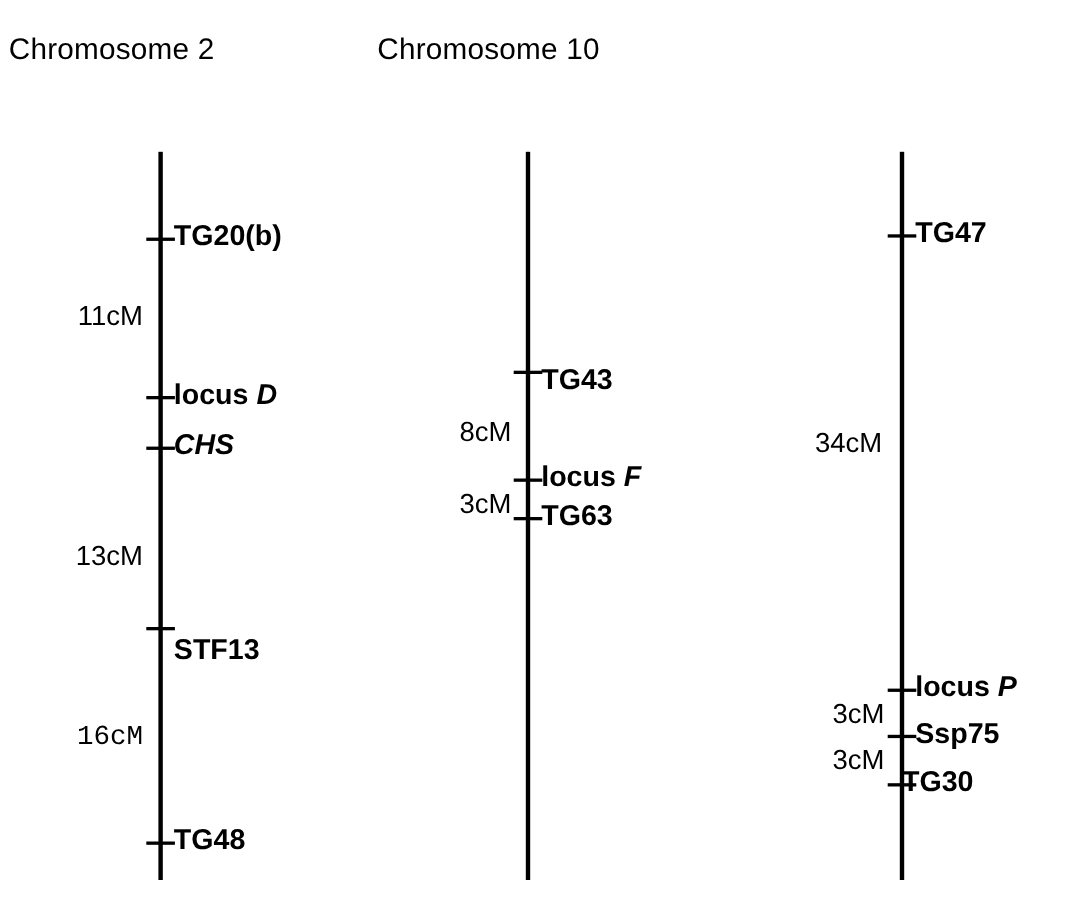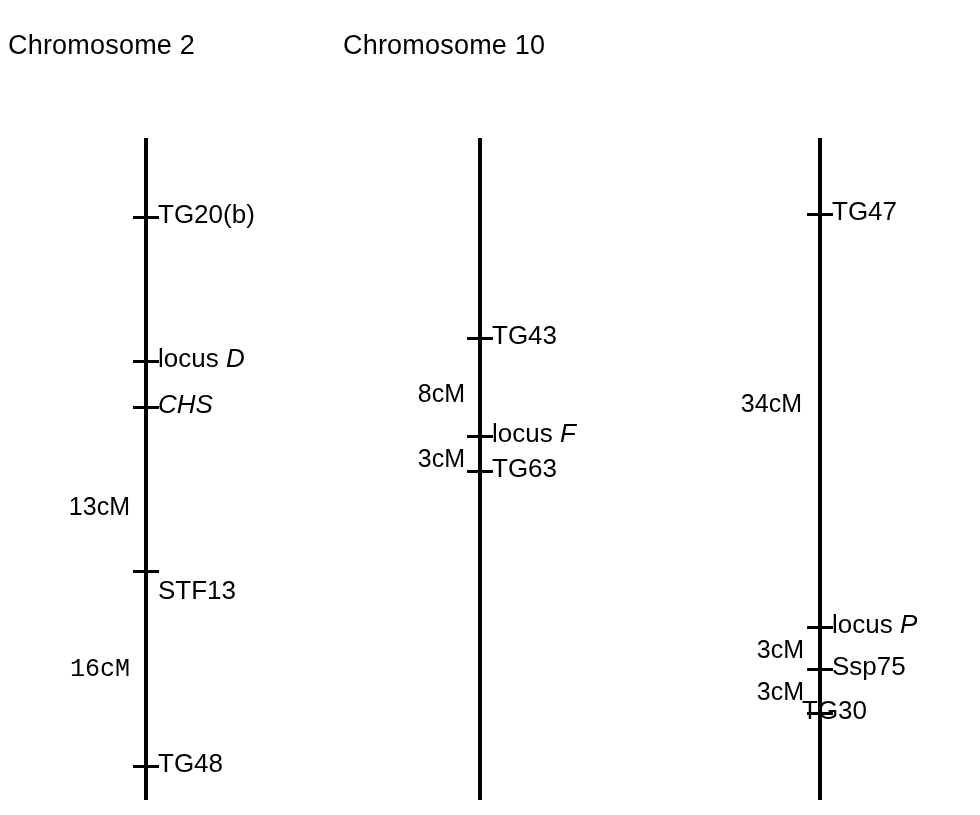--- a/index.html
+++ b/index.html
@@ -34,20 +34,21 @@
   .tick {
     position: absolute;
     height: 3px;
     background: #000000;
   }
   .marker-label {
     position: absolute;
     font-size: 26px;
     white-space: nowrap;
     line-height: 1;
+    font-weight: bold;
   }
   .marker-label .ital {
     font-style: italic;
   }
   .dist-label {
     position: absolute;
     font-size: 25px;
     white-space: nowrap;
     line-height: 1;
     text-align: right;
@@ -62,37 +63,38 @@
     <div class="tick" style="left: 133px; top: 216px; width: 26px;"></div>
     <div class="marker-label" style="left: 158px; top: 201px;"><span>TG20(b)</span></div>
     <div class="tick" style="left: 133px; top: 360px; width: 26px;"></div>
     <div class="marker-label" style="left: 158px; top: 345px;"><span>locus </span><span class="ital">D</span></div>
     <div class="tick" style="left: 133px; top: 406px; width: 26px;"></div>
     <div class="marker-label" style="left: 158px; top: 391px; text-align: right;"><span></span><span class="ital">CHS</span></div>
     <div class="tick" style="left: 133px; top: 570px; width: 26px;"></div>
     <div class="marker-label" style="left: 158px; top: 577px;"><span>STF13</span></div>
     <div class="tick" style="left: 133px; top: 765px; width: 26px;"></div>
     <div class="marker-label" style="left: 158px; top: 750px;"><span>TG48</span></div>
+    <div class="dist-label" style="left: 0px; width: 130px; top: 275px;">11cM</div>
     <div class="dist-label" style="left: 0px; width: 130px; top: 494px;">13cM</div>
     <div class="dist-label" style="left: 0px; width: 130px; top: 657px; font-family: Liberation Mono, monospace;">16cM</div>
     <div class="chrom-title" style="left: 343px; top: 30px;">Chromosome 10</div>
     <div class="chrom-axis" style="left: 478px; top: 138px; height: 662px;"></div>
     <div class="tick" style="left: 467px; top: 337px; width: 26px;"></div>
-    <div class="marker-label" style="left: 492px; top: 322px; text-align: right;"><span>TG43</span></div>
+    <div class="marker-label" style="left: 492px; top: 332px; text-align: right;"><span>TG43</span></div>
     <div class="tick" style="left: 467px; top: 435px; width: 26px;"></div>
     <div class="marker-label" style="left: 492px; top: 420px;"><span>locus </span><span class="ital">F</span></div>
     <div class="tick" style="left: 467px; top: 470px; width: 26px;"></div>
     <div class="marker-label" style="left: 492px; top: 455px;"><span>TG63</span></div>
     <div class="dist-label" style="left: 0px; width: 465px; top: 381px;">8cM</div>
     <div class="dist-label" style="left: 0px; width: 465px; top: 446px;">3cM</div>
     <div class="chrom-axis" style="left: 818px; top: 138px; height: 662px;"></div>
     <div class="tick" style="left: 807px; top: 213px; width: 26px;"></div>
     <div class="marker-label" style="left: 832px; top: 198px;"><span>TG47</span></div>
     <div class="tick" style="left: 807px; top: 626px; width: 26px;"></div>
     <div class="marker-label" style="left: 832px; top: 611px;"><span>locus </span><span class="ital">P</span></div>
     <div class="tick" style="left: 807px; top: 668px; width: 26px;"></div>
     <div class="marker-label" style="left: 832px; top: 653px;"><span>Ssp75</span></div>
     <div class="tick" style="left: 807px; top: 712px; width: 26px;"></div>
-    <div class="marker-label" style="left: 802px; top: 697px;"><span>TG30</span></div>
+    <div class="marker-label" style="left: 820px; top: 697px;"><span>TG30</span></div>
     <div class="dist-label" style="left: 0px; width: 802px; top: 391px;">34cM</div>
     <div class="dist-label" style="left: 0px; width: 804px; top: 637px;">3cM</div>
     <div class="dist-label" style="left: 0px; width: 804px; top: 679px;">3cM</div>
   </div>
 
 </body></html>

